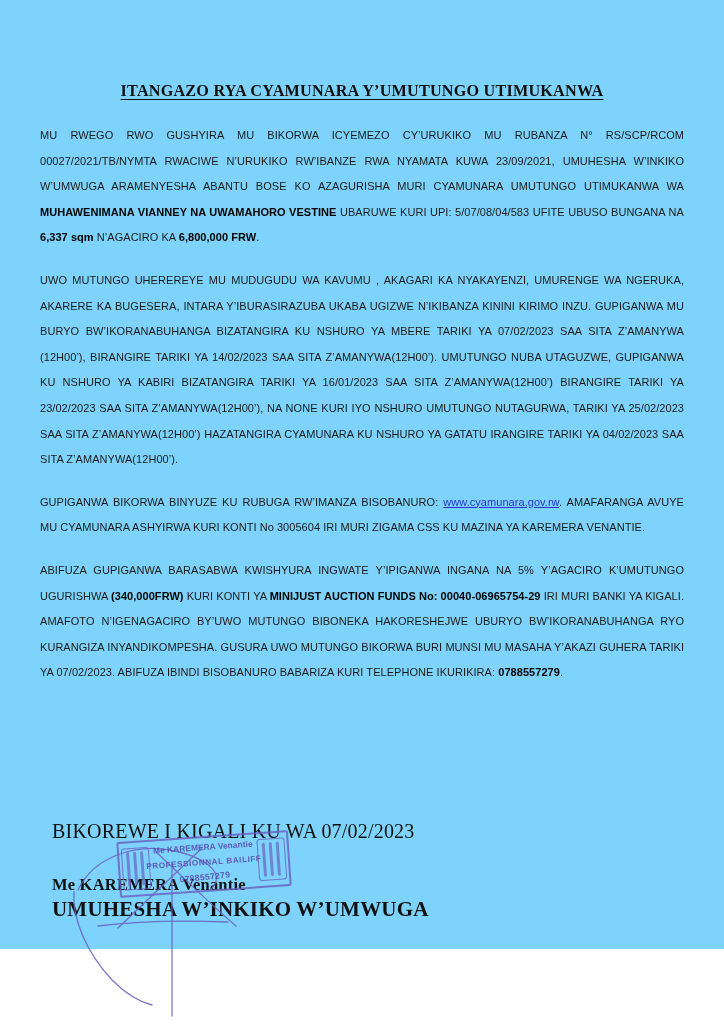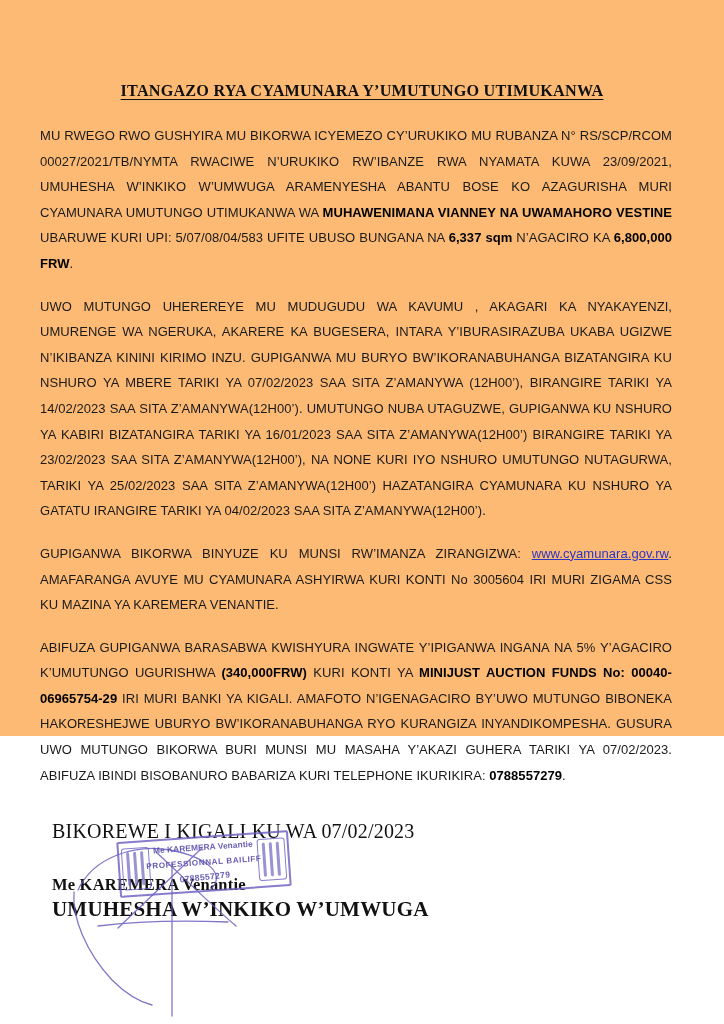--- a/index.html
+++ b/index.html
@@ -14,22 +14,22 @@
     overflow: hidden;
     font-family: "Liberation Sans", sans-serif;
     color: #000000;
     -webkit-font-smoothing: antialiased;
   }
 
   .page {
     position: absolute;
     left: 0; top: 0;
     width: 724px;
-    height: 736px;
-    background: #fdba74;
+    height: 949px;
+    background: #7dd3fc;
   }
 
   .content {
     position: absolute;
     left: 40px;
     top: 82px;
     width: 644px;
   }
 
   
@@ -41,25 +41,25 @@
     text-align: center;
     text-decoration: underline;
     text-underline-offset: 3px;
     margin: 0 0 22px 0;
     color: #111111;
   }
 
   
   .para {
     font-family: "Liberation Sans", sans-serif;
-    font-size: 13px;
+    font-size: 11px;
     line-height: 25.6px;
     text-align: justify;
     text-justify: inter-word;
-    margin: 0 12px 17px 0;
+    margin: 0 0 17px 0;
     color: #1a1a1a;
     letter-spacing: 0.05px;
   }
   .para:last-of-type { margin-bottom: 0; }
 
   .para b, .para strong { font-weight: bold; color: #000; }
 
   .link {
     color: #2a35c7;
     text-decoration: underline;
@@ -172,21 +172,21 @@
 <div class="page">
 
   <div class="content">
 
     <h1 class="doc-title">ITANGAZO RYA CYAMUNARA Y’UMUTUNGO UTIMUKANWA</h1>
 
     <p class="para"><span>MU RWEGO RWO GUSHYIRA MU BIKORWA ICYEMEZO CY’URUKIKO MU RUBANZA N° RS/SCP/RCOM 00027/2021/TB/NYMTA RWACIWE N’URUKIKO RW’IBANZE RWA NYAMATA KUWA 23/09/2021, UMUHESHA W’INKIKO W’UMWUGA ARAMENYESHA ABANTU BOSE KO AZAGURISHA MURI CYAMUNARA UMUTUNGO UTIMUKANWA WA </span><b>MUHAWENIMANA VIANNEY NA UWAMAHORO VESTINE</b><span> UBARUWE KURI UPI: 5/07/08/04/583 UFITE UBUSO BUNGANA NA </span><b>6,337 sqm</b><span> N’AGACIRO KA </span><b>6,800,000 FRW</b><span>.</span></p>
 
     <p class="para">UWO MUTUNGO UHEREREYE MU MUDUGUDU WA KAVUMU , AKAGARI KA NYAKAYENZI, UMURENGE WA NGERUKA, AKARERE KA BUGESERA, INTARA Y’IBURASIRAZUBA UKABA UGIZWE N’IKIBANZA KININI KIRIMO INZU. GUPIGANWA MU BURYO BW’IKORANABUHANGA BIZATANGIRA KU NSHURO YA MBERE TARIKI YA 07/02/2023 SAA SITA Z’AMANYWA (12H00’), BIRANGIRE TARIKI YA 14/02/2023 SAA SITA Z’AMANYWA(12H00’). UMUTUNGO NUBA UTAGUZWE, GUPIGANWA KU NSHURO YA KABIRI BIZATANGIRA TARIKI YA 16/01/2023 SAA SITA Z’AMANYWA(12H00’) BIRANGIRE TARIKI YA 23/02/2023 SAA SITA Z’AMANYWA(12H00’), NA NONE KURI IYO NSHURO UMUTUNGO NUTAGURWA, TARIKI YA 25/02/2023 SAA SITA Z’AMANYWA(12H00’) HAZATANGIRA CYAMUNARA KU NSHURO YA GATATU IRANGIRE TARIKI YA 04/02/2023 SAA SITA Z’AMANYWA(12H00’).</p>
 
-    <p class="para"><span>GUPIGANWA BIKORWA BINYUZE KU MUNSI RW’IMANZA ZIRANGIZWA: </span><a class="link" href="#">www.cyamunara.gov.rw</a><span>. AMAFARANGA AVUYE MU CYAMUNARA ASHYIRWA KURI KONTI No 3005604 IRI MURI ZIGAMA CSS KU MAZINA YA KAREMERA VENANTIE.</span></p>
+    <p class="para"><span>GUPIGANWA BIKORWA BINYUZE KU RUBUGA RW’IMANZA BISOBANURO: </span><a class="link" href="#">www.cyamunara.gov.rw</a><span>. AMAFARANGA AVUYE MU CYAMUNARA ASHYIRWA KURI KONTI No 3005604 IRI MURI ZIGAMA CSS KU MAZINA YA KAREMERA VENANTIE.</span></p>
 
     <p class="para"><span>ABIFUZA GUPIGANWA BARASABWA KWISHYURA INGWATE Y’IPIGANWA INGANA NA 5% Y’AGACIRO K’UMUTUNGO UGURISHWA </span><b>(340,000FRW)</b><span> KURI KONTI YA </span><b>MINIJUST AUCTION FUNDS No: 00040-06965754-29</b><span> IRI MURI BANKI YA KIGALI. AMAFOTO N’IGENAGACIRO BY’UWO MUTUNGO BIBONEKA HAKORESHEJWE UBURYO BW’IKORANABUHANGA RYO KURANGIZA INYANDIKOMPESHA. GUSURA UWO MUTUNGO BIKORWA BURI MUNSI MU MASAHA Y’AKAZI GUHERA TARIKI YA 07/02/2023. ABIFUZA IBINDI BISOBANURO BABARIZA KURI TELEPHONE IKURIKIRA: </span><b>0788557279</b><span>.</span></p>
 
   </div>
 
   <div class="sign-block">
     <div class="sign-line-1">BIKOREWE I KIGALI KU WA 07/02/2023</div>
     <div class="sign-line-2">Me KAREMERA Venantie</div>
     <div class="sign-line-3">UMUHESHA W’INKIKO W’UMWUGA</div>
   </div>

